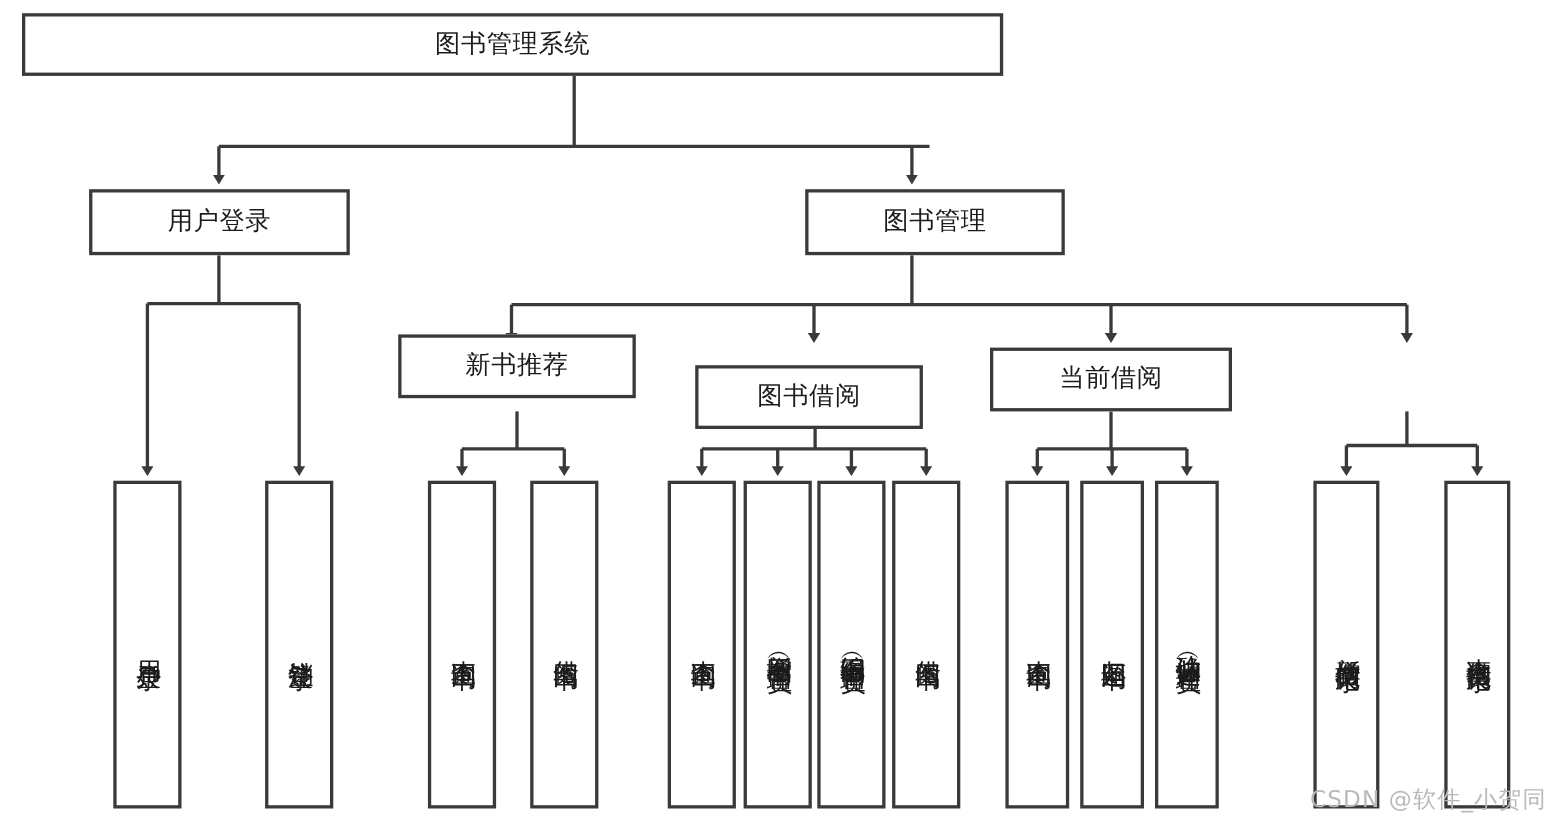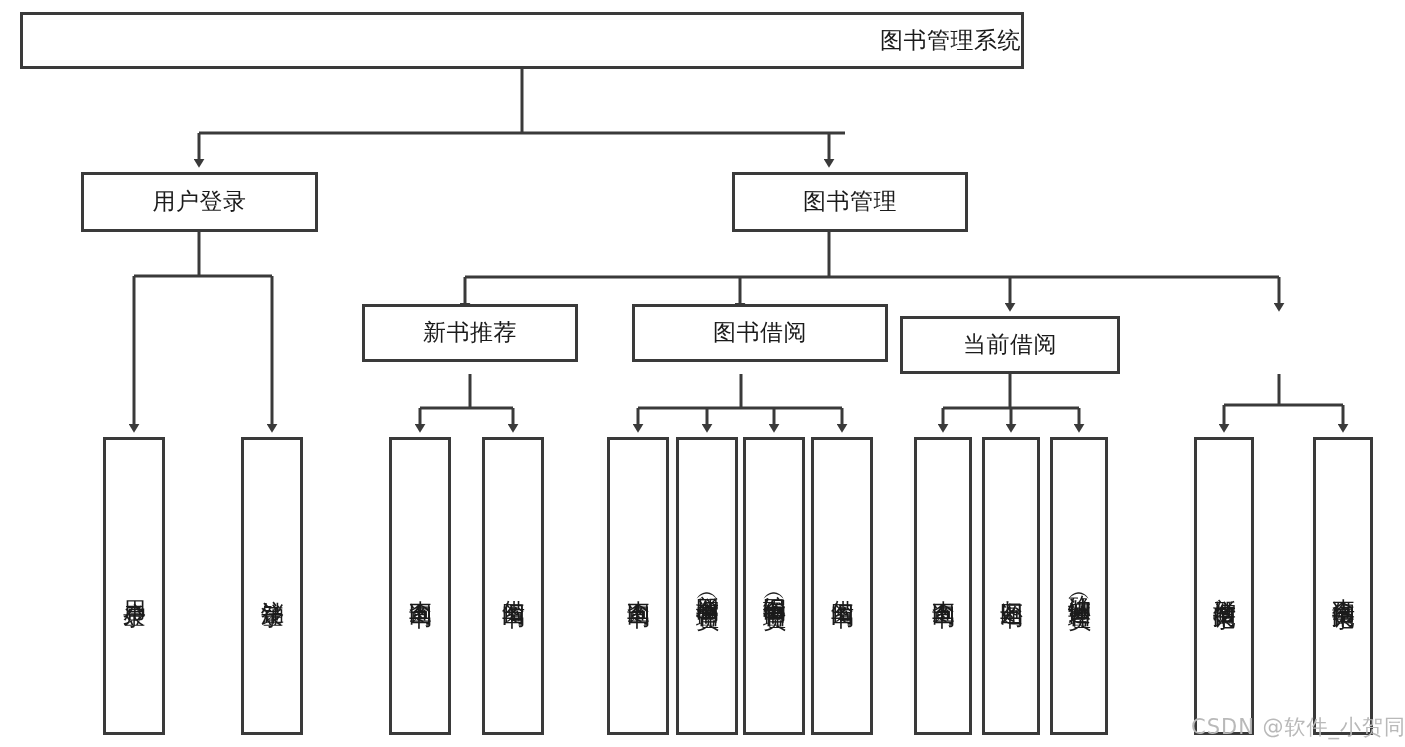--- a/index.html
+++ b/index.html
@@ -118,37 +118,37 @@
       <path d="M1011,408 L1011,425" marker-end="url(#arrow)"></path>
       <path d="M1079,408 L1079,425" marker-end="url(#arrow)"></path>
 
       <path d="M1279,374 L1279,405"></path>
       <path d="M1224,405 L1343,405"></path>
       <path d="M1224,405 L1224,425" marker-end="url(#arrow)"></path>
       <path d="M1343,405 L1343,425" marker-end="url(#arrow)"></path>
     </g>
   </svg>
 
-  <div class="node root h-node" style="left:20px; top:12px; width:1004px; height:57px;justify-content:flex-end;">
+  <div class="node root h-node" style="left:20px; top:12px; width:892px; height:57px;">
     <span class="node-label">图书管理系统</span>
   </div>
 
   <div class="node h-node" style="left:81px; top:172px; width:237px; height:60px;">
     <span class="node-label">用户登录</span>
   </div>
 
   <div class="node h-node" style="left:732px; top:172px; width:236px; height:60px;">
     <span class="node-label">图书管理</span>
   </div>
 
   <div class="node h-node" style="left:362px; top:304px; width:216px; height:58px;">
     <span class="node-label">新书推荐</span>
   </div>
 
-  <div class="node h-node" style="left:632px; top:304px; width:256px; height:58px;">
+  <div class="node h-node" style="left:632px; top:332px; width:207px; height:58px;">
     <span class="node-label">图书借阅</span>
   </div>
 
   <div class="node h-node" style="left:900px; top:316px; width:220px; height:58px;">
     <span class="node-label">当前借阅</span>
   </div>
 
 
   <div class="node v-node" style="left:103px; top:437px; width:62px; height:298px;">
     <span class="node-label">用户登录</span>

